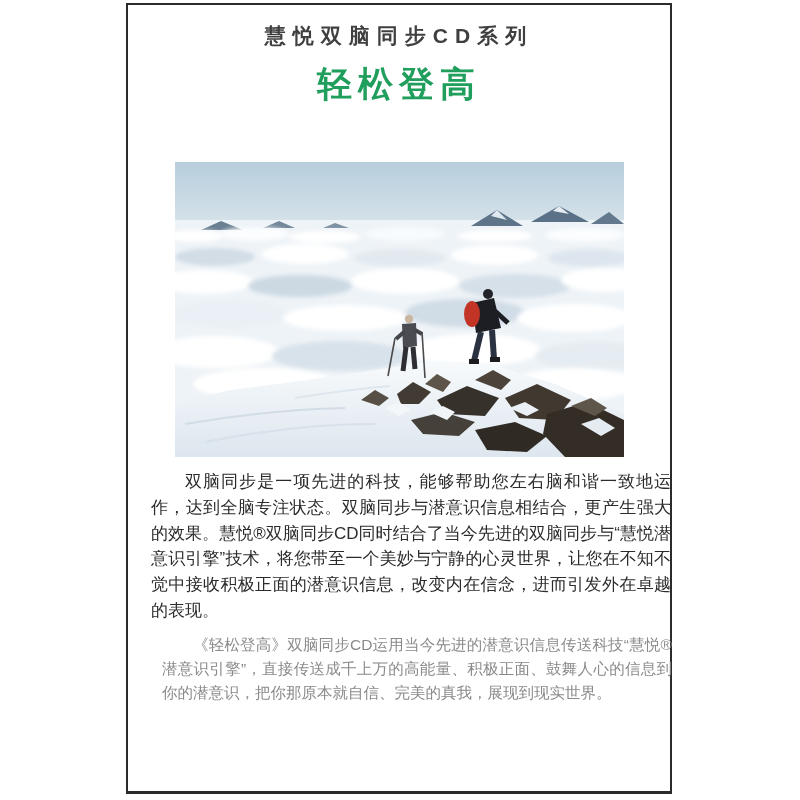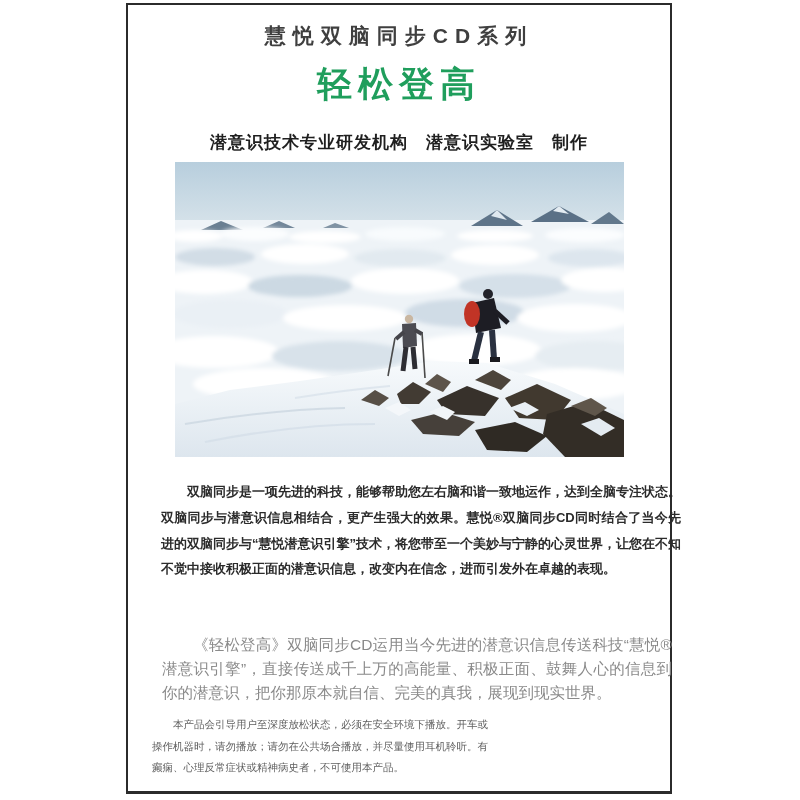--- a/index.html
+++ b/index.html
@@ -29,22 +29,22 @@
   }
   .byline{
     position:absolute;top:126px;left:0;width:100%;text-align:center;
     font-size:17px;font-weight:bold;letter-spacing:1px;color:#1f1f1f;
   }
   .photo{
     position:absolute;left:47px;top:157px;width:449px;height:295px;display:block;
   }
   .para1{
     position:absolute;left:15px;top:456px;width:520px;
-    font-size:13px;font-weight:bold;line-height:25.8px;color:var(--body-text);
-    text-align:justify;text-indent:2em;margin:18px;
+    font-size:17px;font-weight:normal;line-height:25.8px;color:var(--body-text);
+    text-align:justify;text-indent:2em;margin:8px;
   }
   .para2{
     position:absolute;left:21px;top:615px;width:510px;
     font-size:15.5px;font-weight:normal;line-height:24px;color:var(--secondary-text);
     text-align:justify;text-indent:2em;margin:13px;
   }
   .warning{
     position:absolute;left:24px;top:709px;width:336px;
     font-size:10.5px;line-height:21.5px;color:var(--warning-text);
     text-align:justify;text-indent:2em;margin:0;
@@ -61,21 +61,20 @@
     text-shadow:1px 1px 0 #c3cfe8;line-height:20px;
   }
 </style>
 </head>
 <body>
 
 <div class="page">
 
   <div class="series-title">慧悦双脑同步CD系列</div>
   <div class="product-title">轻松登高</div>
-  <div class="byline">潜意识技术专业研发机构　潜意识实验室　制作</div>
 
   <svg class="photo" viewBox="0 0 449 295" preserveAspectRatio="none" xmlns="http://www.w3.org/2000/svg">
     <defs>
       <linearGradient id="sky" x1="0" y1="0" x2="0" y2="1">
         <stop offset="0" stop-color="#b7cedd"></stop>
         <stop offset="0.7" stop-color="#d7e3ea"></stop>
         <stop offset="1" stop-color="#edf2f4"></stop>
       </linearGradient>
       <linearGradient id="snowfg" x1="0" y1="0" x2="0" y2="1">
         <stop offset="0" stop-color="#f7fafc"></stop>
@@ -174,16 +173,15 @@
       <line x1="306" y1="170" x2="299" y2="199" stroke="#2a3140" stroke-width="6"></line>
       <line x1="317" y1="168" x2="319" y2="197" stroke="#2a3140" stroke-width="6"></line>
       <rect x="294" y="197" width="10" height="5" fill="#1b1b20"></rect>
       <rect x="315" y="195" width="10" height="5" fill="#1b1b20"></rect>
     </g>
   </svg>
 
   <p class="para1">双脑同步是一项先进的科技，能够帮助您左右脑和谐一致地运作，达到全脑专注状态。双脑同步与潜意识信息相结合，更产生强大的效果。慧悦®双脑同步CD同时结合了当今先进的双脑同步与“慧悦潜意识引擎”技术，将您带至一个美妙与宁静的心灵世界，让您在不知不觉中接收积极正面的潜意识信息，改变内在信念，进而引发外在卓越的表现。</p>
   <p class="para2">《轻松登高》双脑同步CD运用当今先进的潜意识信息传送科技“慧悦®潜意识引擎”，直接传送成千上万的高能量、积极正面、鼓舞人心的信息到你的潜意识，把你那原本就自信、完美的真我，展现到现实世界。</p>
 
-  <p class="warning">本产品会引导用户至深度放松状态，必须在安全环境下播放。开车或操作机器时，请勿播放；请勿在公共场合播放，并尽量使用耳机聆听。有癫痫、心理反常症状或精神病史者，不可使用本产品。</p>
 
 
 </div>
 
 </body></html>

